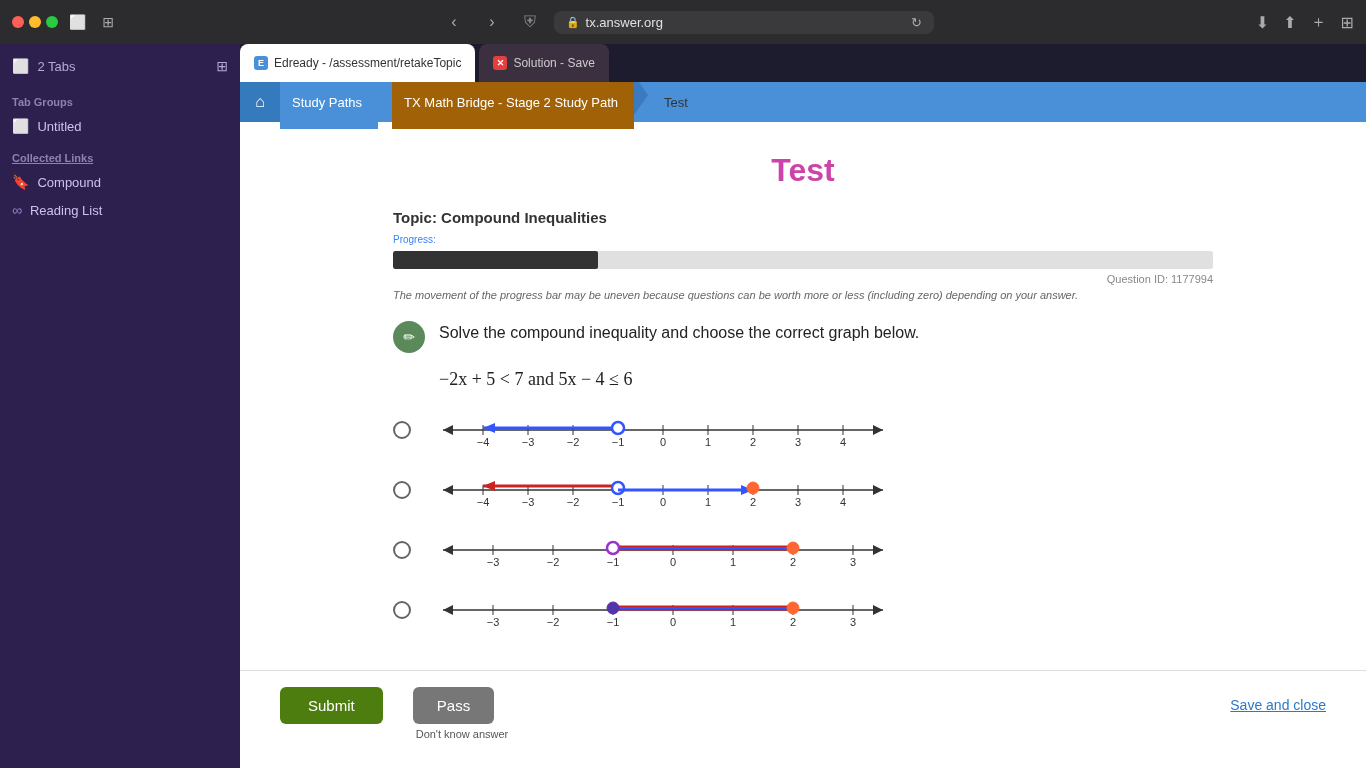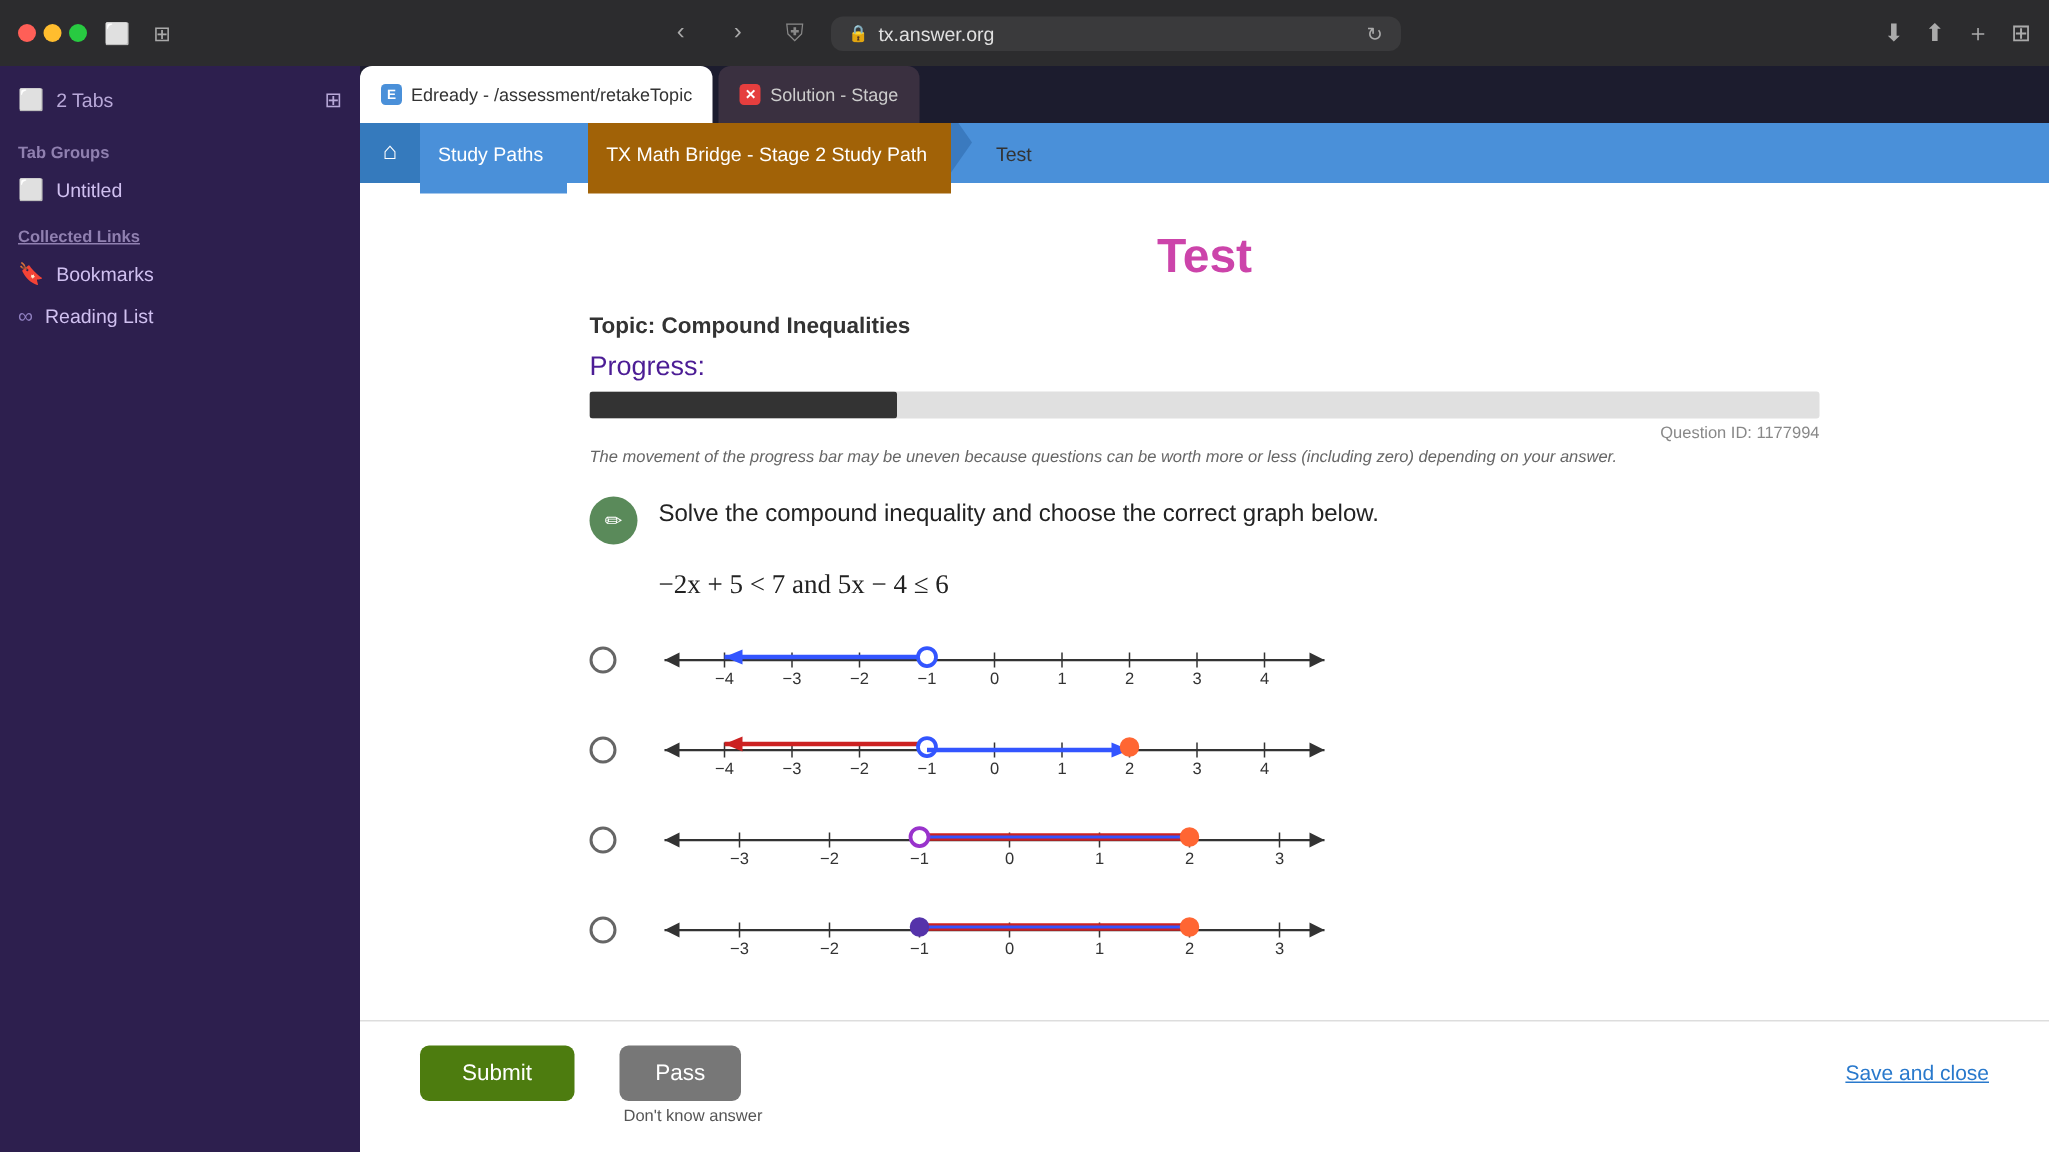--- a/index.html
+++ b/index.html
@@ -209,21 +209,21 @@
       margin: 10px 0 20px;
     }
 
     .topic-line {
       font-size: 15px;
       color: #333;
       margin-bottom: 8px;
     }
     .topic-line span { font-weight: bold; }
 
-    .progress-label { font-size: 18px; color: #4c1d95; margin-bottom: 6px; }
+    .progress-label { font-size: 10px; color: #3b82f6; margin-bottom: 6px; }
     .progress-bar-bg {
       flex: 1;
       height: 18px;
       background: #e0e0e0;
       border-radius: 2px;
       overflow: hidden;
     }
     .progress-bar-fill {
       height: 100%;
       background: #333;
@@ -384,38 +384,38 @@
 
     <div class="sidebar-section-label">Tab Groups</div>
     <div class="sidebar-item">
       <span class="sidebar-item-icon">⬜</span>
       <span>Untitled</span>
     </div>
 
     <div class="sidebar-collected-label">Collected Links</div>
     <div class="sidebar-item">
       <span class="sidebar-item-icon">🔖</span>
-      <span>Bookmarks</span>
+      <span>Compound</span>
     </div>
     <div class="sidebar-item">
       <span class="sidebar-item-icon">∞</span>
       <span>Reading List</span>
     </div>
   </div>
 
   <div class="browser-area">
 
     <div class="tab-strip">
       <div class="browser-tab active">
         <div class="tab-favicon edready">E</div>
         <span>Edready - /assessment/retakeTopic</span>
       </div>
       <div class="browser-tab inactive">
         <div class="tab-favicon x-close">✕</div>
-        <span>Solution - Stage</span>
+        <span>Solution - Save</span>
       </div>
     </div>
 
     <div class="page-content">
 
       <div class="breadcrumb">
         <div class="breadcrumb-home">⌂</div>
         <div class="breadcrumb-item study-paths" style="position:relative;">
           <span>Study Paths</span>
           <div class="breadcrumb-chevron"></div>

